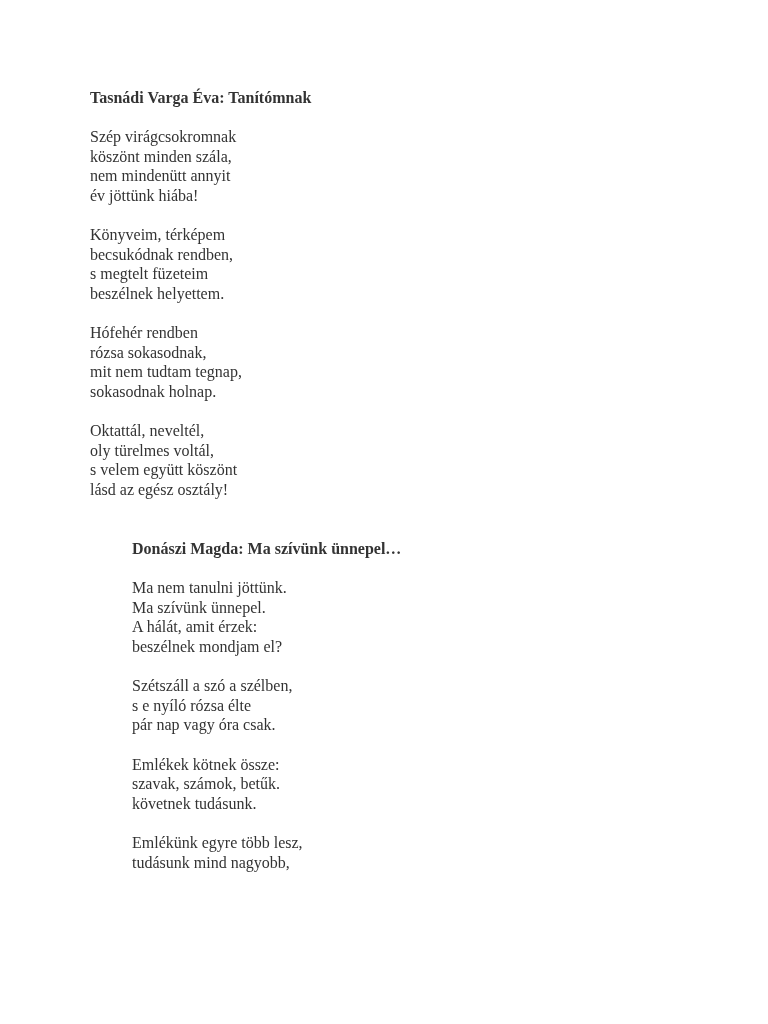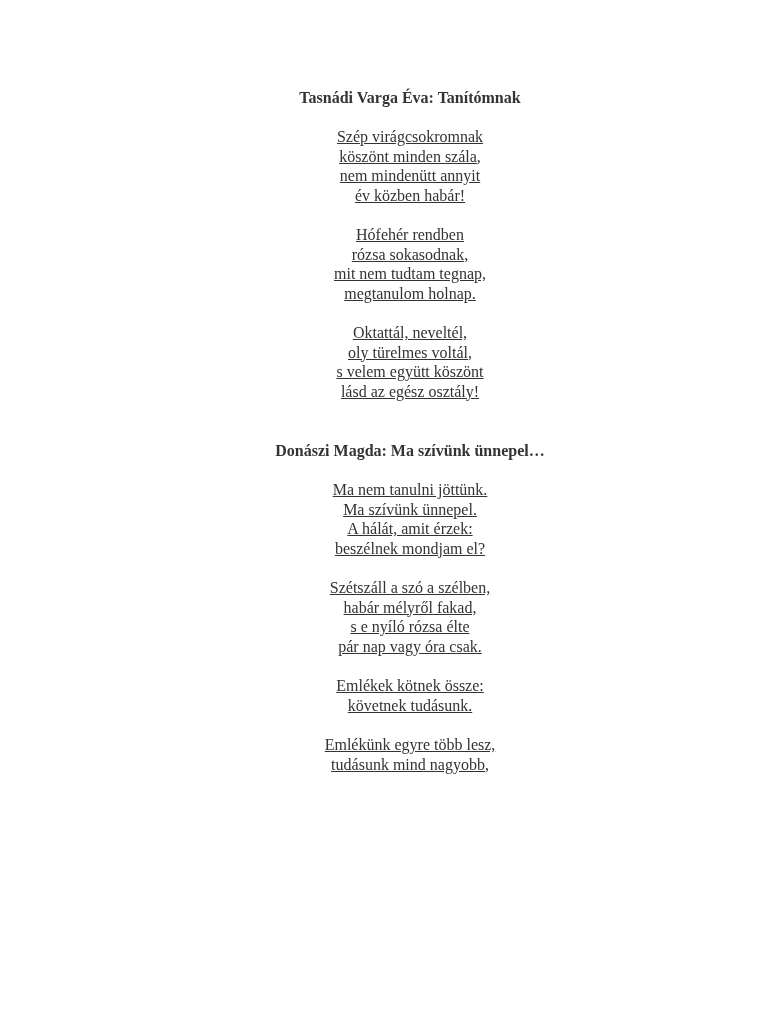--- a/index.html
+++ b/index.html
@@ -13,90 +13,95 @@
       overflow: hidden;
       position: relative;
       font-family: "Liberation Serif", "DejaVu Serif", serif;
       color: #333333;
     }
     .page {
       position: absolute;
       left: 90px;
       top: 88px;
       width: 640px;
-      text-align: center;
     }
     .poem-title {
       font-weight: bold;
       font-size: 16px;
       line-height: 20px;
       margin: 0 0 19px 0;
     }
     .stanza {
       margin: 0 0 20px 0;
     }
     .line {
       display: block;
       font-size: 16px;
       line-height: 19.5px;
       white-space: nowrap;
-      text-decoration: underline;
     }
     .poem {
       margin: 0;
     }
     .poem + .poem {
       margin-top: 40px;
+      margin-left: 42px;
     }
   </style>
 </head>
 <body>
 
 <div class="page">
 
   <section class="poem">
     <h2 class="poem-title">Tasnádi Varga Éva: Tanítómnak</h2>
 
     <div class="stanza">
       <span class="line">Szép virágcsokromnak</span>
       <span class="line">köszönt minden szála,</span>
       <span class="line">nem mindenütt annyit</span>
-      <span class="line">év közben habár!</span>
+      <span class="line">év jöttünk hiába!</span>
+    </div>
+    <div class="stanza">
+      <span class="line">Könyveim, térképem</span>
+      <span class="line">becsukódnak rendben,</span>
+      <span class="line">s megtelt füzeteim</span>
+      <span class="line">beszélnek helyettem.</span>
     </div>
     <div class="stanza">
       <span class="line">Hófehér rendben</span>
       <span class="line">rózsa sokasodnak,</span>
       <span class="line">mit nem tudtam tegnap,</span>
-      <span class="line">megtanulom holnap.</span>
+      <span class="line">sokasodnak holnap.</span>
     </div>
     <div class="stanza">
       <span class="line">Oktattál, neveltél,</span>
       <span class="line">oly türelmes voltál,</span>
       <span class="line">s velem együtt köszönt</span>
       <span class="line">lásd az egész osztály!</span>
     </div>
   </section>
 
   <section class="poem">
     <h2 class="poem-title">Donászi Magda: Ma szívünk ünnepel…</h2>
 
     <div class="stanza">
       <span class="line">Ma nem tanulni jöttünk.</span>
       <span class="line">Ma szívünk ünnepel.</span>
       <span class="line">A hálát, amit érzek:</span>
       <span class="line">beszélnek mondjam el?</span>
     </div>
     <div class="stanza">
       <span class="line">Szétszáll a szó a szélben,</span>
-      <span class="line">habár mélyről fakad,</span>
       <span class="line">s e nyíló rózsa élte</span>
       <span class="line">pár nap vagy óra csak.</span>
     </div>
     <div class="stanza">
       <span class="line">Emlékek kötnek össze:</span>
+      <span class="line">szavak, számok, betűk.</span>
       <span class="line">követnek tudásunk.</span>
     </div>
     <div class="stanza">
       <span class="line">Emlékünk egyre több lesz,</span>
       <span class="line">tudásunk mind nagyobb,</span>
     </div>
   </section>
 
 </div>
 

